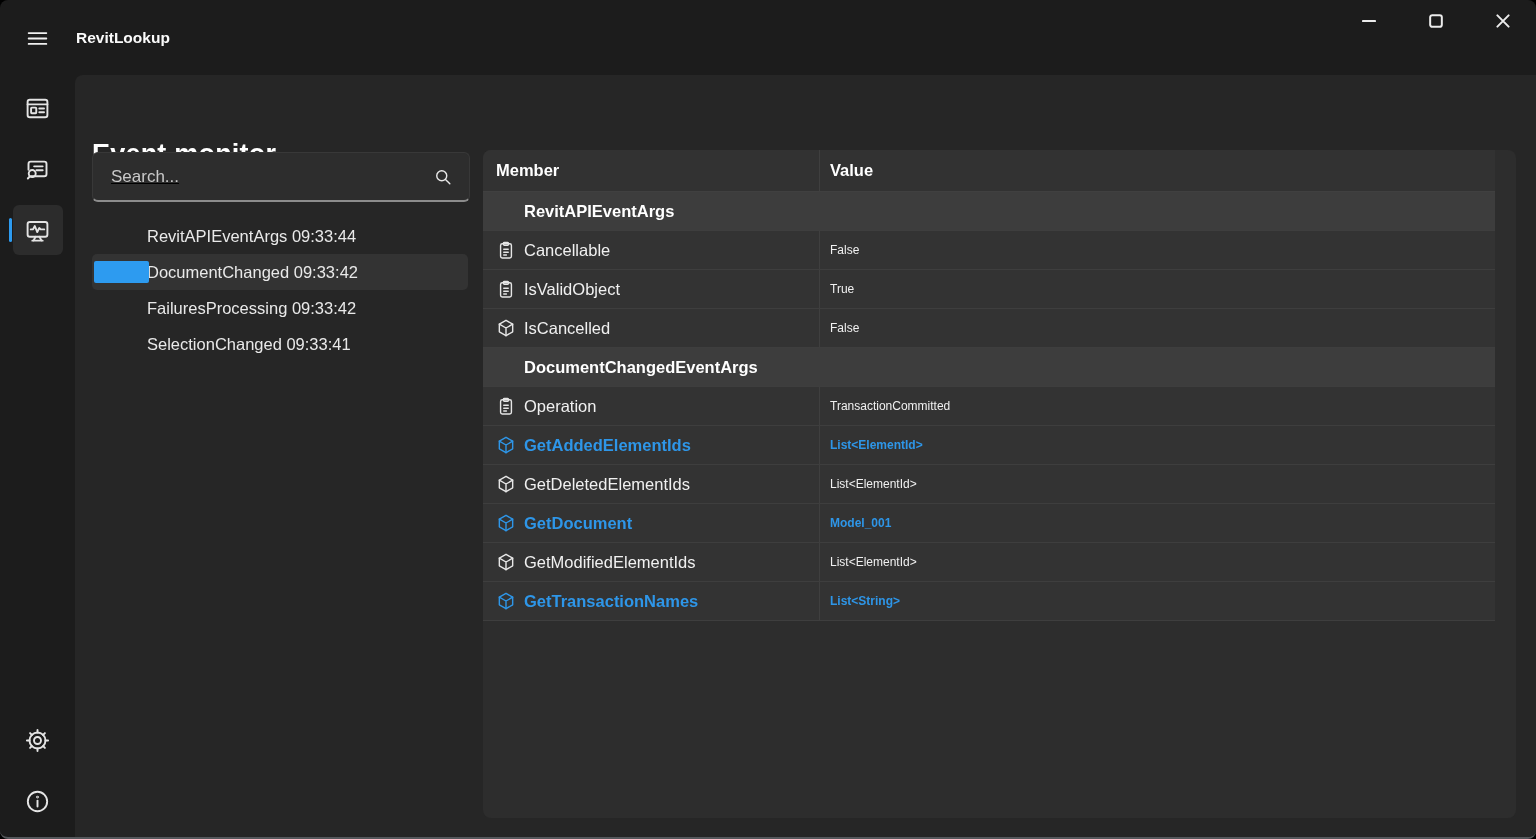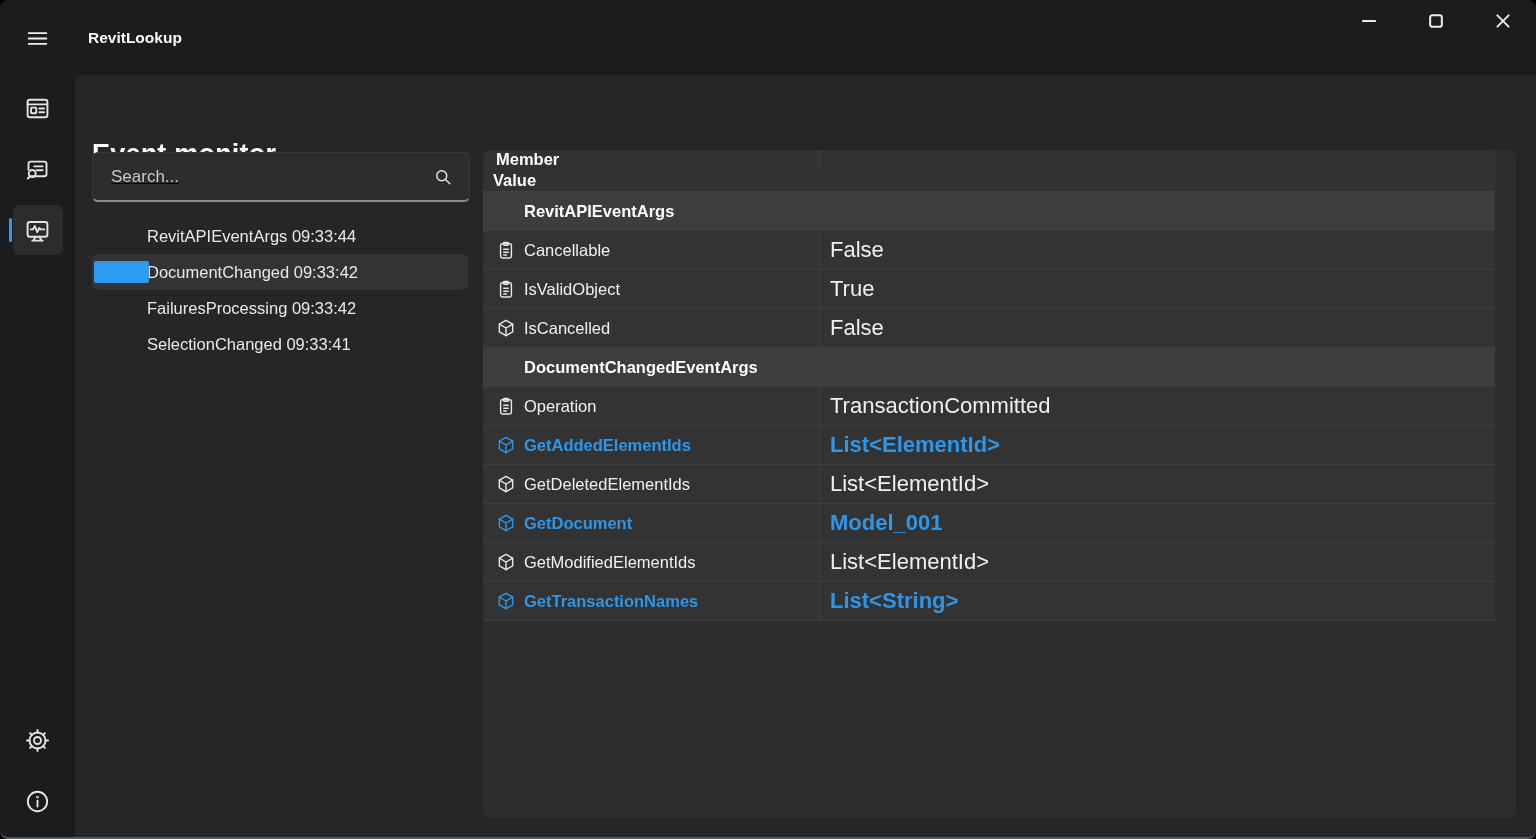--- a/index.html
+++ b/index.html
@@ -7,21 +7,21 @@
               font-family:"Liberation Sans","DejaVu Sans",sans-serif; }
 
   .window { position:absolute; inset:0; background:#1C1C1C; border-radius:8px;
             overflow:hidden; border-bottom:2px solid #55585C; }
 
   
   .titlebar { position:absolute; left:0; top:0; right:0; height:75px; }
   .hamburger-btn { position:absolute; left:16px; top:19px; width:42px; height:38px;
                    background:transparent; border:none; border-radius:6px; color:#F0F0F0;
                    display:flex; align-items:center; justify-content:center; cursor:pointer; }
-  .app-title { position:absolute; left:88px; top:0; height:75px; line-height:75px;
+  .app-title { position:absolute; left:76px; top:0; height:75px; line-height:75px;
                color:#FAFAFA; font-size:15.5px; font-weight:600; }
   .win-controls { position:absolute; right:0; top:0; display:flex; }
   .win-btn { width:67px; height:44px; background:transparent; border:none; color:#ECECEC;
              display:flex; align-items:center; justify-content:center; cursor:pointer; }
 
   
   .sidebar { position:absolute; left:0; top:75px; bottom:0; width:75px;
              display:flex; flex-direction:column; align-items:center; }
   .side-top { padding-top:8px; display:flex; flex-direction:column; gap:11px; }
   .side-bottom { margin-top:auto; padding-bottom:11px; display:flex; flex-direction:column; gap:11px; }
@@ -57,37 +57,37 @@
   .list-item.selected { background:#333333; }
   .list-item .pill { position:absolute; left:2px; top:7px; width:3.5px; height:22px;
                      border-radius:2px; display:none; }
   .list-item.selected .pill { display:block; }
   .list-item span { padding-left:55px; font-size:16.5px; color:#E9E9E9; }
 
   
   .table-panel { position:absolute; left:408px; top:75px; right:20px; bottom:19px;
                  background:#2D2D2D; border-radius:8px; overflow:hidden; }
   .grid { margin-right:21px; }
-  .grid-header { display:flex; height:42px; background:#323232; border-bottom:1px solid #404040;flex-direction:column; }
+  .grid-header { display:flex; height:42px; background:#323232; border-bottom:1px solid #404040; }
   .col-member { width:337px; flex:none; display:flex; align-items:center;
                 border-right:1px solid #3F3F3F; }
   .col-value { flex:1; display:flex; align-items:center; }
   .grid-header .cell-label { padding-left:13px; color:#FFFFFF; font-size:16.5px; font-weight:700; }
   .grid-header .col-value .cell-label { padding-left:10px; }
 
   .grid-row { display:flex; height:39px; background:#333333; border-bottom:1px solid #3E3E3E;
               cursor:default; }
   .grid-row.group { background:#3D3D3D; align-items:center;padding-left:28px; }
   .grid-row.group .group-label { padding-left:13px; color:#FFFFFF; font-size:16.5px; font-weight:700; }
   .member-cell { width:337px; flex:none; display:flex; align-items:center; gap:8px;
                  border-right:1px solid #3F3F3F; padding-left:13px; }
   .member-cell .m-icon { display:flex; color:#E6E6E6; flex:none; }
   .member-cell .m-label { font-size:16.5px; color:#F0F0F0; white-space:nowrap; }
   .value-cell { flex:1; display:flex; align-items:center; padding-left:10px; }
-  .value-cell .v-label { font-size:22px; color:#F0F0F0; white-space:nowrap; }
+  .value-cell .v-label { font-size:12px; color:#F0F0F0; white-space:nowrap; }
   .grid-row.link .m-icon,
   .grid-row.link .m-label,
   .grid-row.link .v-label { color:#2E96E8; font-weight:600; cursor:pointer; }
 </style>
 </head>
 <body>
 
 <div class="window">
 
   <div class="titlebar">

